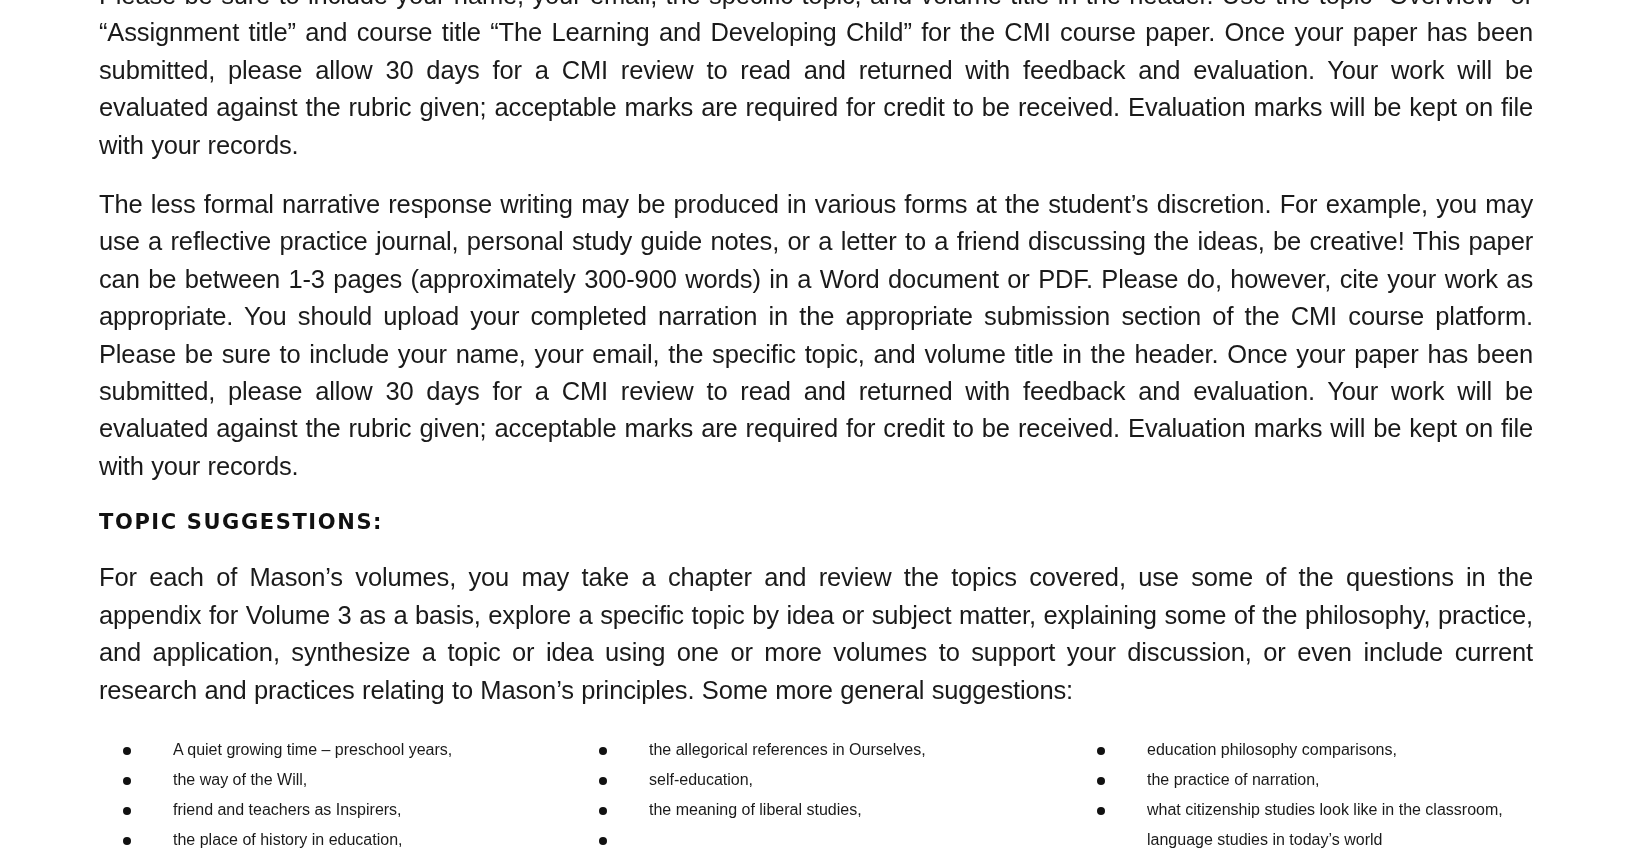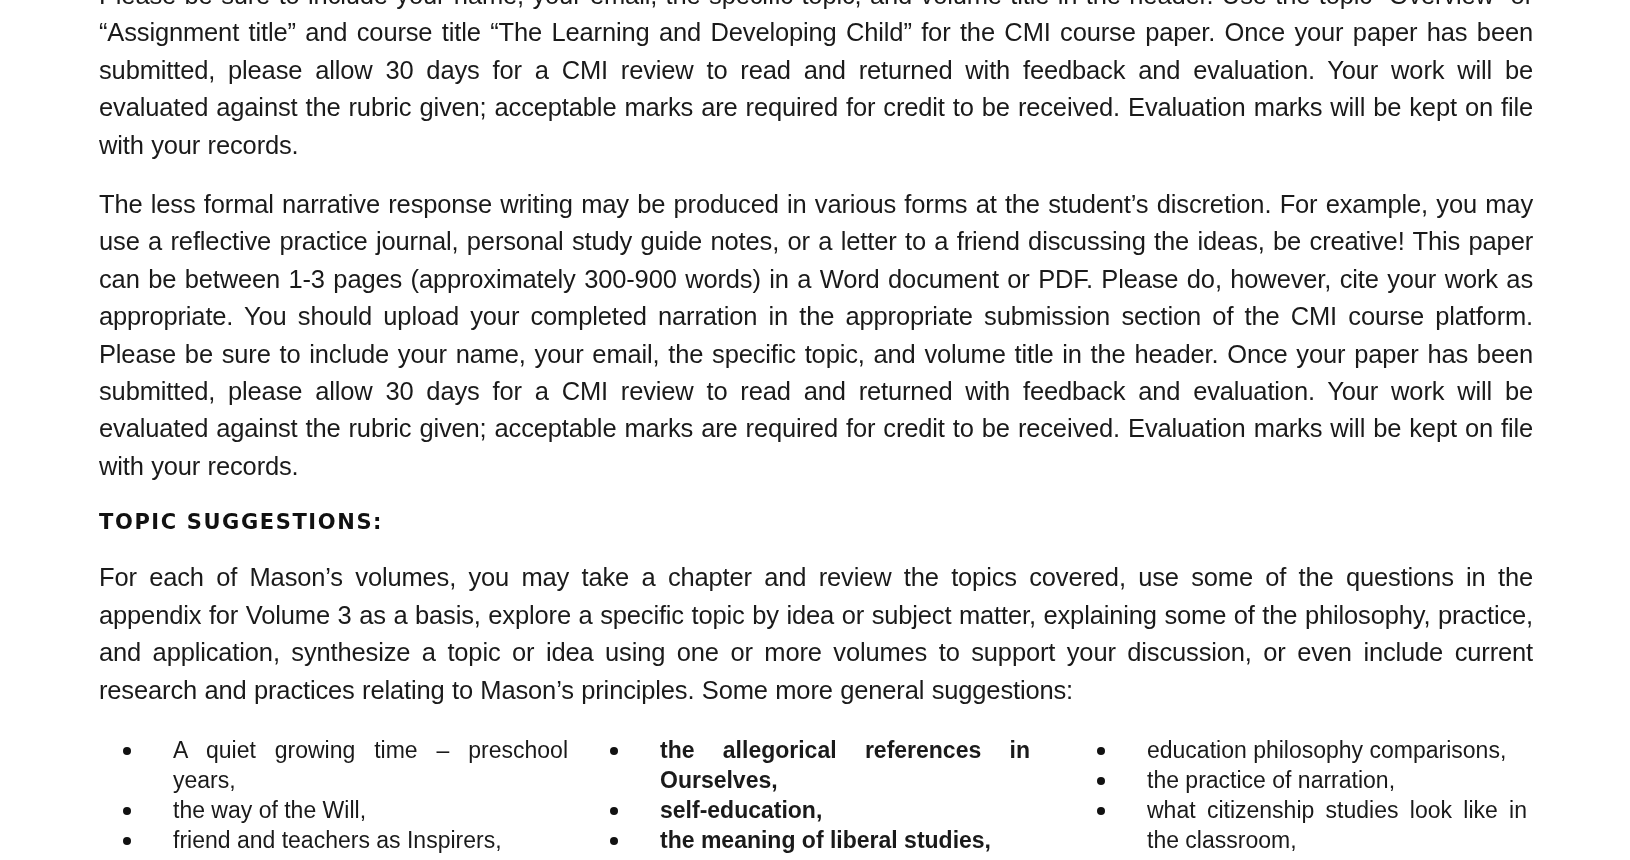--- a/index.html
+++ b/index.html
@@ -55,26 +55,26 @@
     height: 160px;
   }
   .col {
     position: absolute;
     top: 0;
     list-style: none;
     margin: 0;
     padding: 0;
   }
   .col.c1 { left: 24px; width: 445px; }
-  .col.c2 { left: 511px; width: 420px; font-weight: bold; }
+  .col.c2 { left: 500px; width: 420px; }
   .col.c3 { left: 998px; width: 430px; }
   .col li {
     position: relative;
     padding-left: 50px;
-    font-size: 23px;
+    font-size: 16px;
     line-height: 30px;
     text-align: justify;
     text-align-last: left;
   }
   .bullet {
     position: absolute;
     left: 0;
     top: 12px;
     width: 8px;
     height: 8px;

